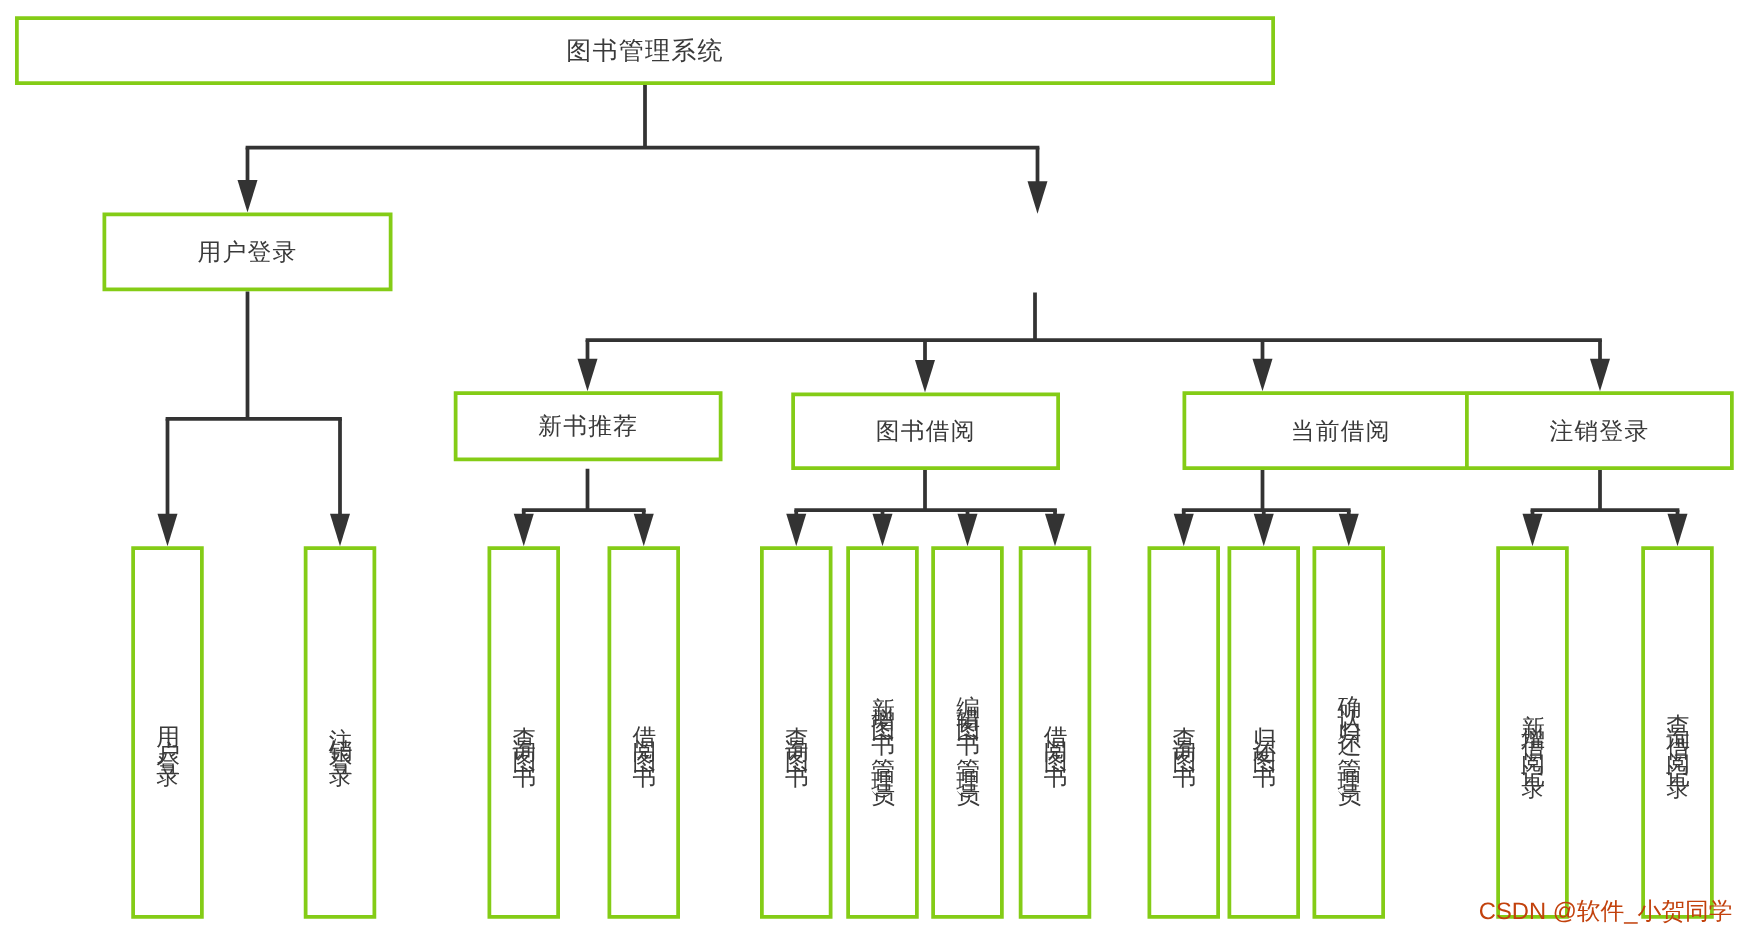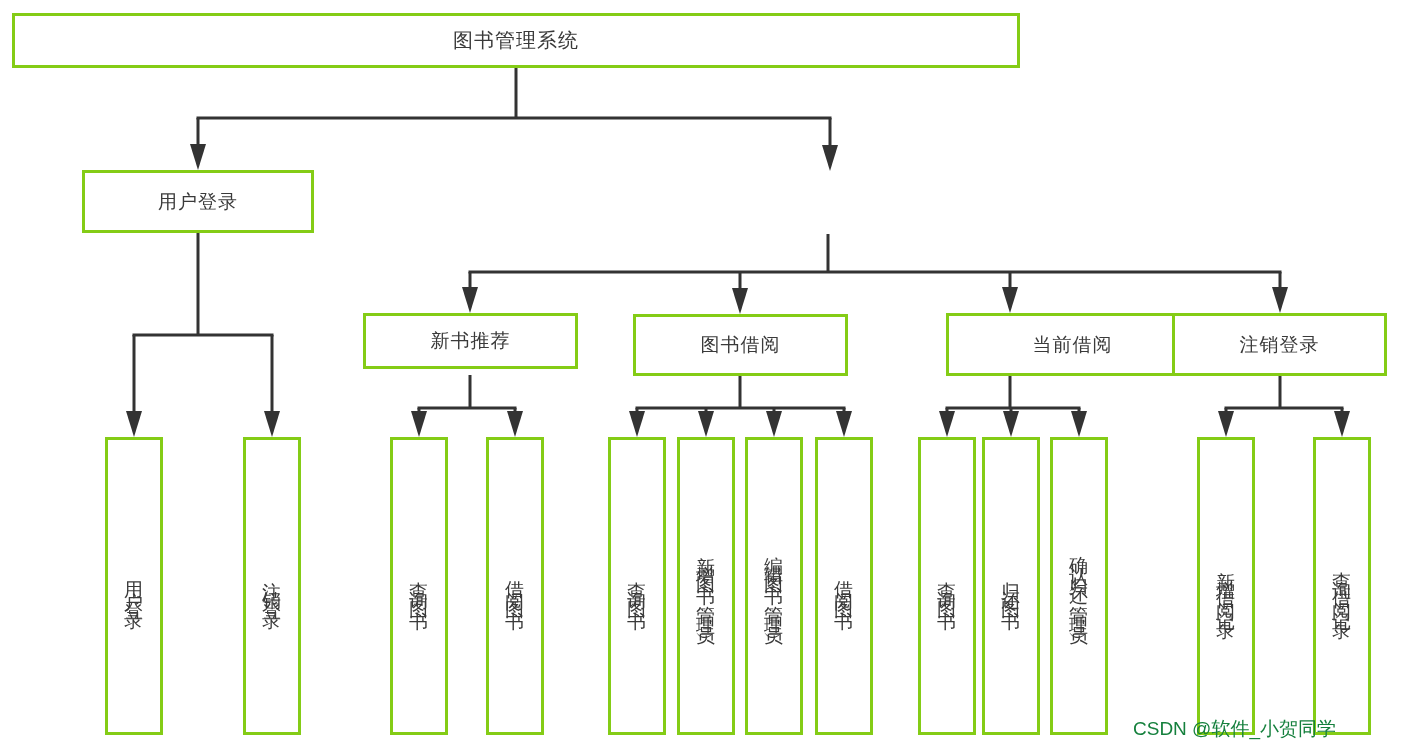--- a/index.html
+++ b/index.html
@@ -34,24 +34,24 @@
   .root-box { font-size: 20px; }
   .leaf span {
     writing-mode: vertical-lr;
     text-orientation: mixed;
     letter-spacing: 10px;
     line-height: 1;
     white-space: normal;
   }
   #watermark {
     position: absolute;
-    left: 1133px;
+    left: 1183px;
     top: 716px;
     font-size: 19px;
-    color: #15803d;
+    color: #c2410c;
     z-index: 5;
     white-space: nowrap;
   }
 </style>
 </head>
 <body>
 
 <div id="canvas">
 
   <svg id="wires">

